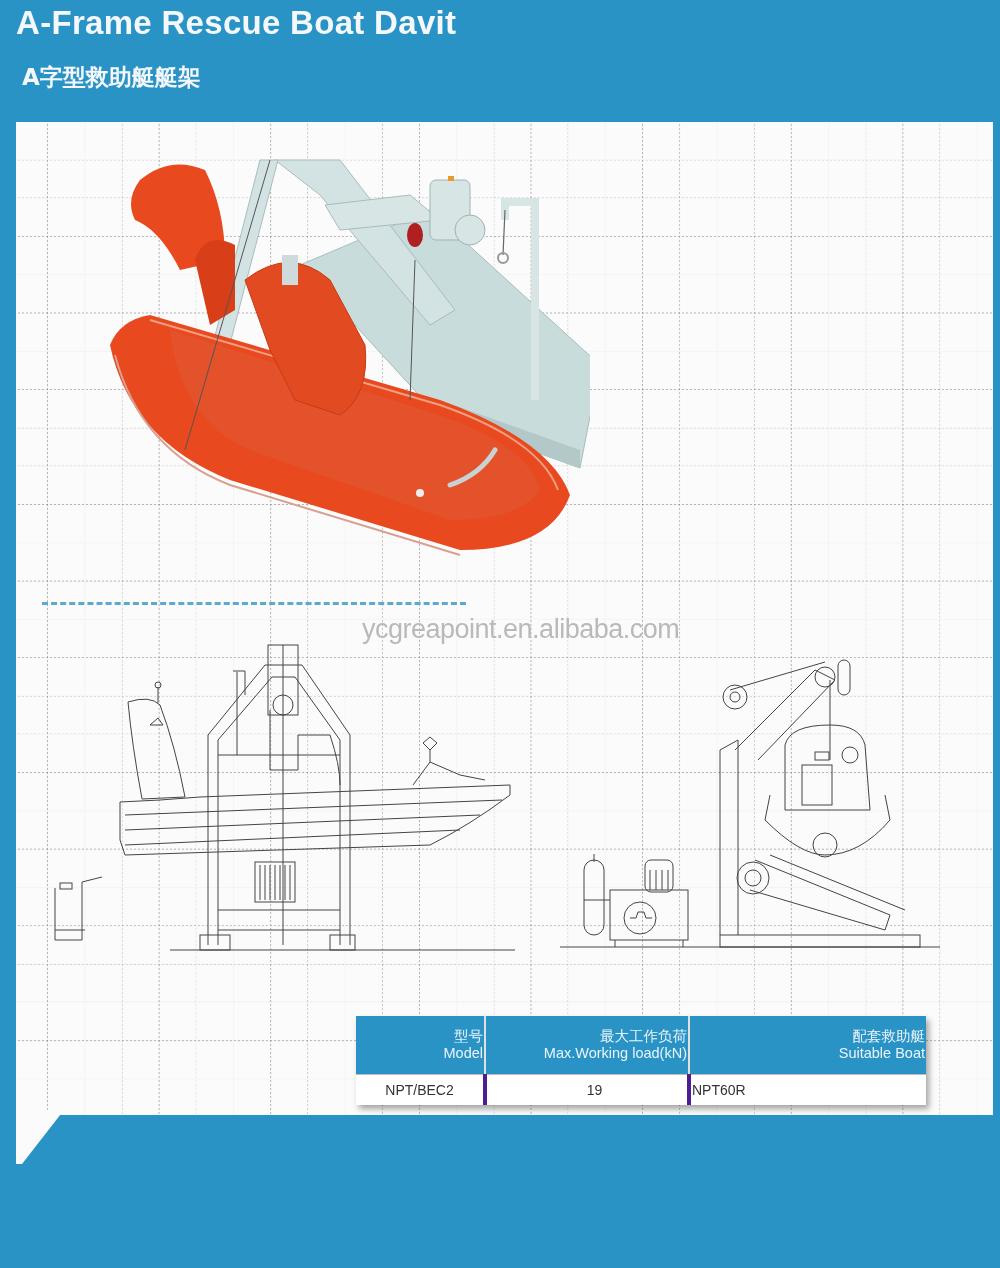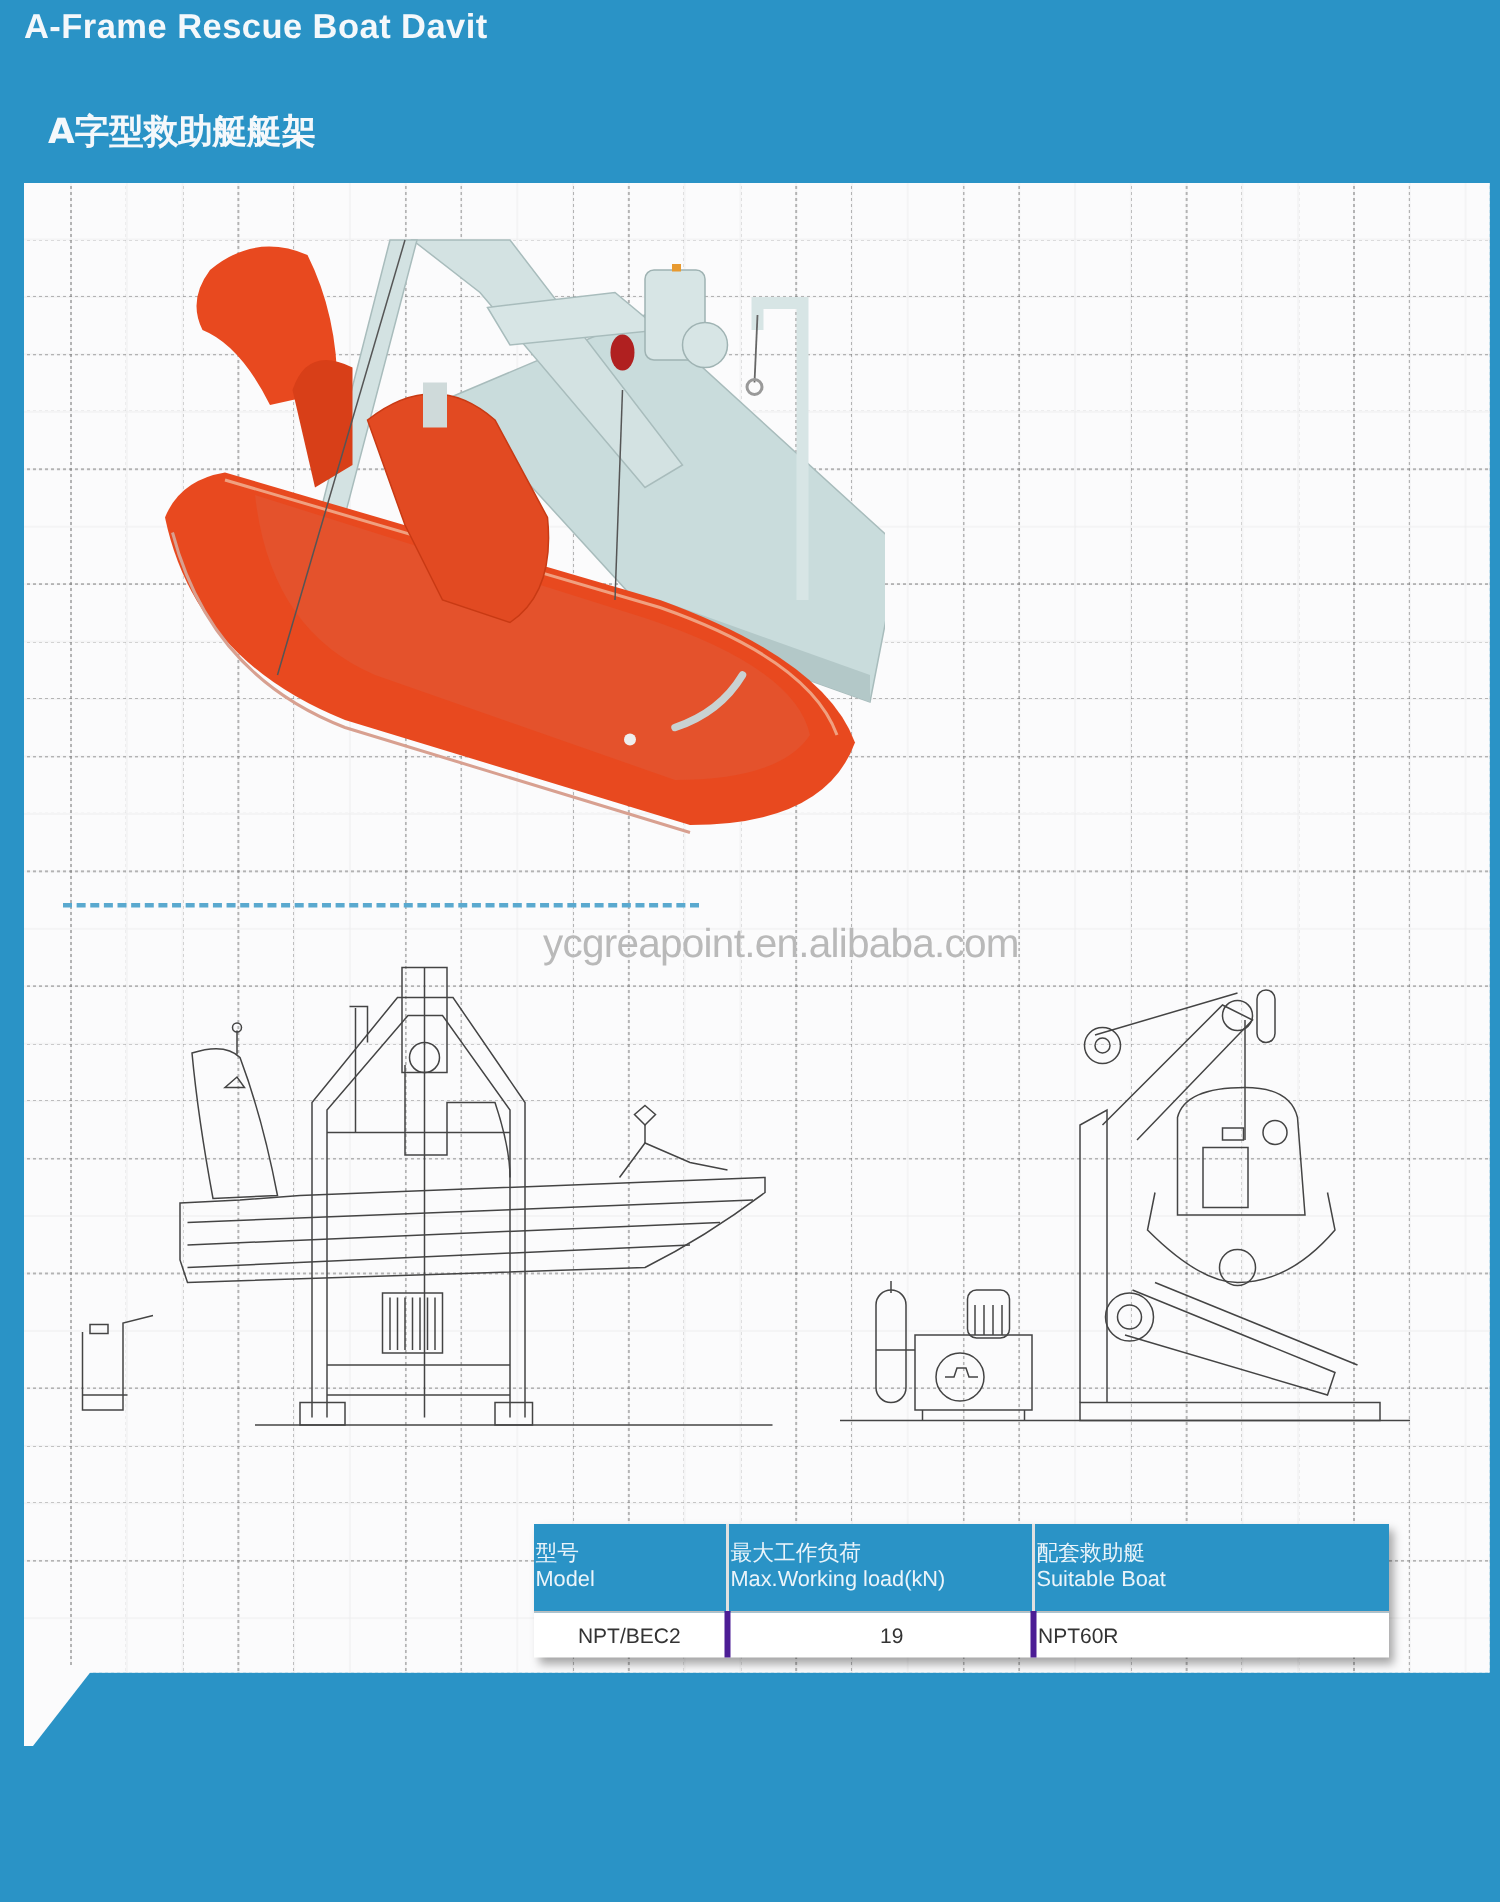--- a/index.html
+++ b/index.html
@@ -1,32 +1,32 @@
 <!DOCTYPE html>
 <html><head>
 <meta charset="utf-8">
 <style>
   html,body{margin:0;padding:0;}
   body{width:1000px;height:1268px;background:#2a93c6;position:relative;overflow:hidden;font-family:"Liberation Sans",sans-serif;}
-  .title{position:absolute;left:16px;top:4px;color:#f4f8fb;font-weight:bold;font-size:23px;letter-spacing:0.3px;margin:0;}
-  .subtitle{position:absolute;left:16px;top:56px;color:#f4f8fb;font-weight:bold;font-size:23px;margin:16px;font-family:"DejaVu Sans",sans-serif;}
+  .title{position:absolute;left:16px;top:4px;color:#f4f8fb;font-weight:bold;font-size:33px;letter-spacing:0.3px;margin:0;}
+  .subtitle{position:absolute;left:16px;top:56px;color:#f4f8fb;font-weight:bold;font-size:23px;margin:6px;font-family:"DejaVu Sans",sans-serif;}
   .panel{position:absolute;left:16px;top:122px;width:977px;height:993px;background:#fbfbfc;
     background-image:
       repeating-linear-gradient(to right, transparent 0, transparent 34px, rgba(120,120,120,0.55) 34px, rgba(120,120,120,0.55) 35px, transparent 35px, transparent 37px),
       repeating-linear-gradient(to bottom, transparent 0, transparent 37px, rgba(120,120,120,0.55) 37px, rgba(120,120,120,0.55) 38px);
     background-size:37.2px 100%, 100% 38.3px;background-position:34px 0, 0 0;}
   .panel::before{content:"";position:absolute;inset:0;
     background-image:repeating-linear-gradient(to bottom, #fbfbfc 0, #fbfbfc 2px, transparent 2px, transparent 4px),
                      repeating-linear-gradient(to right, #fbfbfc 0, #fbfbfc 2px, transparent 2px, transparent 4px);
     mix-blend-mode:lighten;opacity:0.9;pointer-events:none;}
   .divider{position:absolute;left:42px;top:602px;width:424px;height:0;border-top:3px dashed #5aa9cf;}
   .watermark{position:absolute;left:362px;top:614px;color:#b9b9b9;font-size:27px;letter-spacing:-0.5px;}
   .illus{position:absolute;}
   table.spec{position:absolute;left:356px;top:1016px;width:570px;border-collapse:collapse;background:#fff;box-shadow:3px 4px 6px rgba(0,0,0,0.35);font-size:14px;color:#333;}
-  table.spec th{background:#2a93c6;color:#eaf4fa;font-weight:normal;height:56px;text-align:left;line-height:17px;font-size:14.5px;border-right:2px solid #e0e0e0;}
+  table.spec th{background:#2a93c6;color:#eaf4fa;font-weight:normal;height:56px;text-align:right;line-height:17px;font-size:14.5px;border-right:2px solid #e0e0e0;}
   table.spec th:last-child{border-right:none;}
   table.spec td{height:28px;border-top:1px solid #bdbdbd;border-right:4px solid #4c1d95;text-align:center;}
   table.spec td:last-child{border-right:none;text-align:left;}
   table.spec td:nth-child(2){padding-left:16px;}
   .zh{display:block;}
 </style>
 </head>
 <body>
 
 <h1 class="title">A-Frame Rescue Boat Davit</h1>

